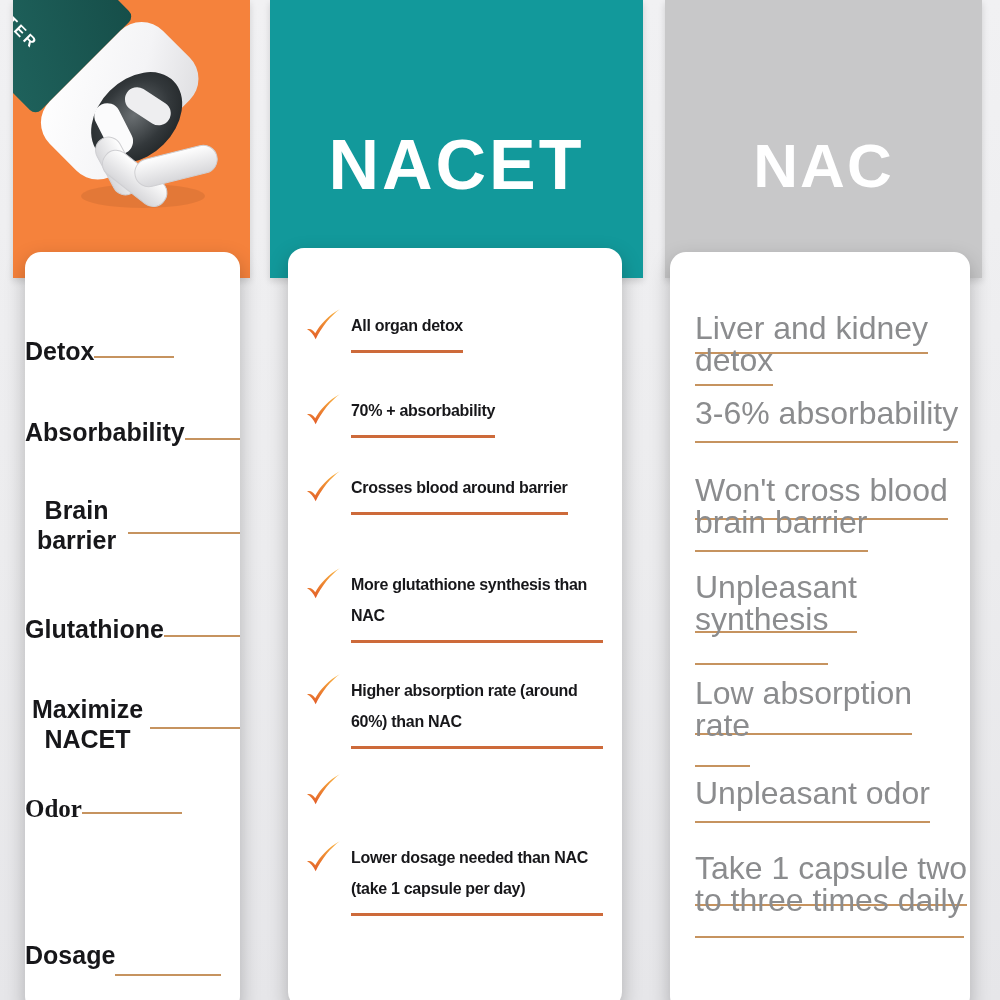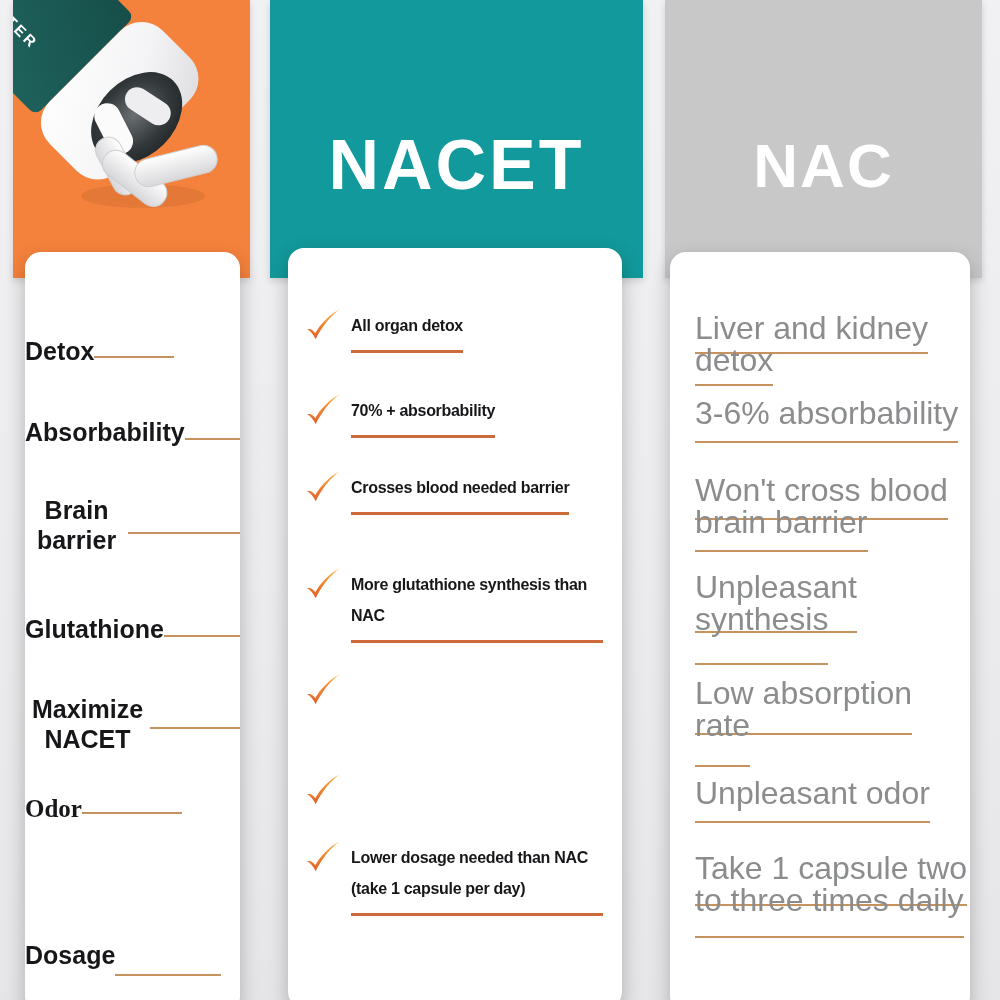--- a/index.html
+++ b/index.html
@@ -184,32 +184,33 @@
     <div class="mrow r2">
       <svg class="check" viewBox="0 0 36 36">
           <path fill="url(#ck1)" d="M4.5 21 C7.5 22.2 10.2 25.6 12.3 30 C17.4 19.2 26 8.6 34 3 C24.6 7.6 15.8 17.4 11.9 24.6 C10 21.3 7.4 19.9 4.5 21 Z"></path>
         </svg>
       <span class="mtext">70% + absorbability</span>
     </div>
     <div class="mrow r3">
       <svg class="check" viewBox="0 0 36 36">
           <path fill="url(#ck1)" d="M4.5 21 C7.5 22.2 10.2 25.6 12.3 30 C17.4 19.2 26 8.6 34 3 C24.6 7.6 15.8 17.4 11.9 24.6 C10 21.3 7.4 19.9 4.5 21 Z"></path>
         </svg>
-      <span class="mtext">Crosses blood needed barrier</span>
+      <span class="mtext">Crosses blood around barrier</span>
     </div>
     <div class="mrow r4">
       <svg class="check" viewBox="0 0 36 36">
           <path fill="url(#ck1)" d="M4.5 21 C7.5 22.2 10.2 25.6 12.3 30 C17.4 19.2 26 8.6 34 3 C24.6 7.6 15.8 17.4 11.9 24.6 C10 21.3 7.4 19.9 4.5 21 Z"></path>
         </svg>
       <span class="mtext">More glutathione synthesis than NAC</span>
     </div>
     <div class="mrow r5">
       <svg class="check" viewBox="0 0 36 36">
           <path fill="url(#ck1)" d="M4.5 21 C7.5 22.2 10.2 25.6 12.3 30 C17.4 19.2 26 8.6 34 3 C24.6 7.6 15.8 17.4 11.9 24.6 C10 21.3 7.4 19.9 4.5 21 Z"></path>
         </svg>
+      <span class="mtext">Higher absorption rate (around 60%) than NAC</span>
     </div>
     <div class="mrow r6">
       <svg class="check" viewBox="0 0 36 36">
           <path fill="url(#ck1)" d="M4.5 21 C7.5 22.2 10.2 25.6 12.3 30 C17.4 19.2 26 8.6 34 3 C24.6 7.6 15.8 17.4 11.9 24.6 C10 21.3 7.4 19.9 4.5 21 Z"></path>
         </svg>
     </div>
     <div class="mrow r7">
       <svg class="check" viewBox="0 0 36 36">
           <path fill="url(#ck1)" d="M4.5 21 C7.5 22.2 10.2 25.6 12.3 30 C17.4 19.2 26 8.6 34 3 C24.6 7.6 15.8 17.4 11.9 24.6 C10 21.3 7.4 19.9 4.5 21 Z"></path>
         </svg>

